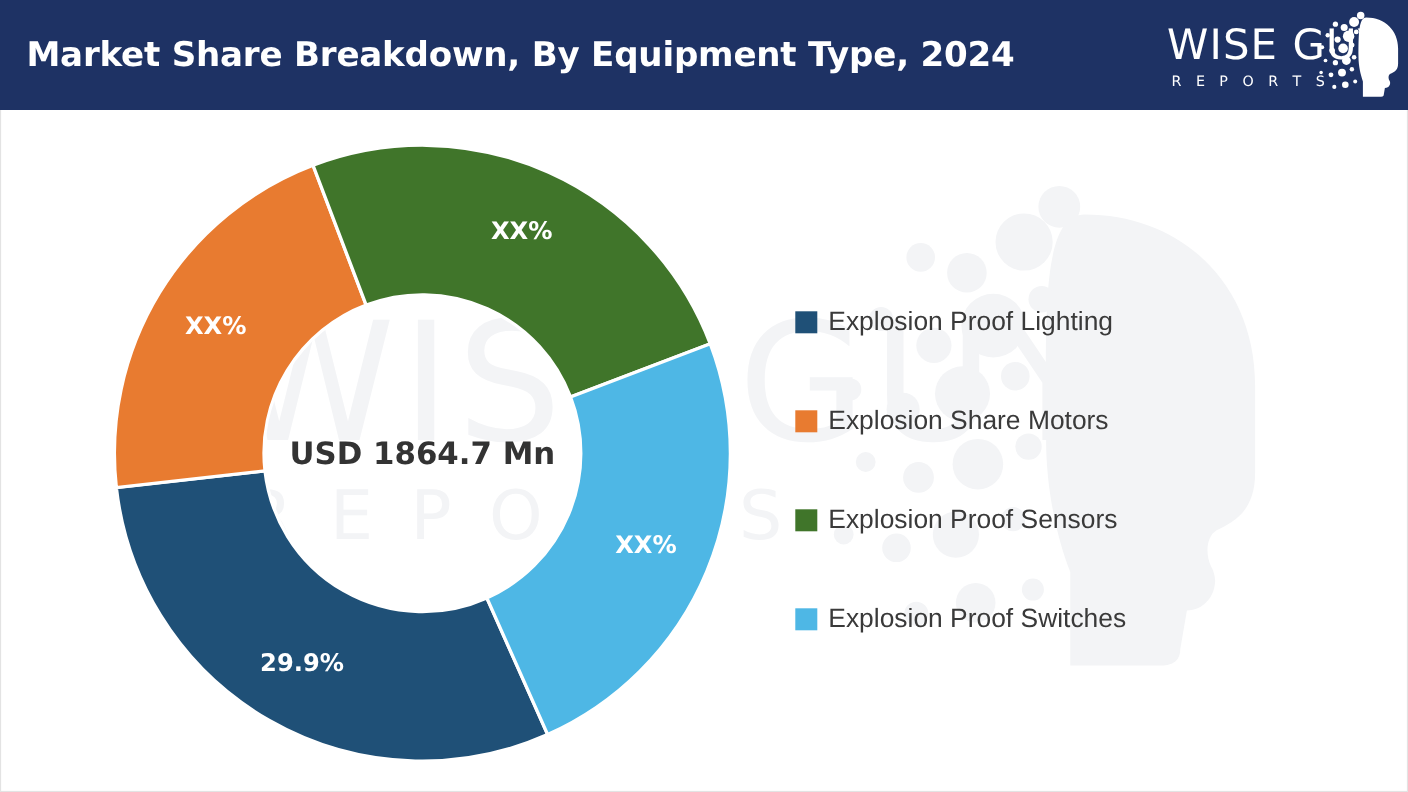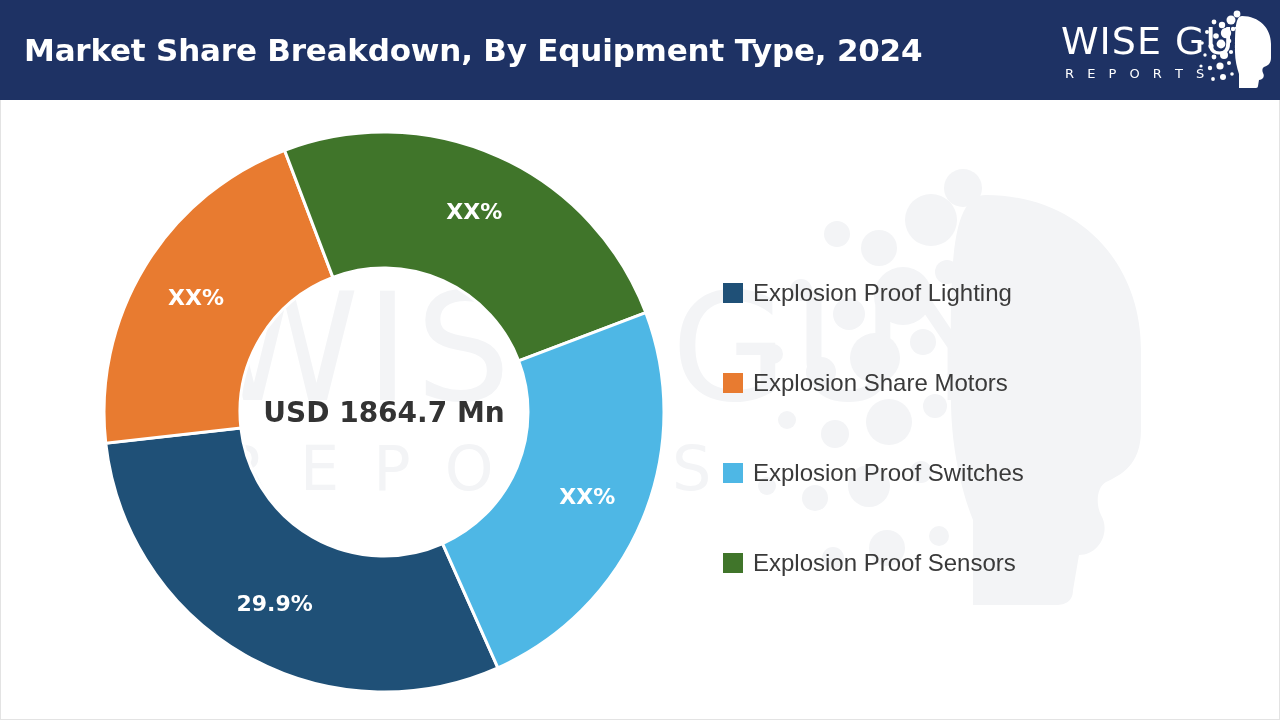--- a/index.html
+++ b/index.html
@@ -247,23 +247,23 @@
     <div id="legend">
         <div class="legend-item">
           <span class="legend-swatch" style="background: rgb(31, 80, 119);"></span>
           <span class="legend-label">Explosion Proof Lighting</span>
         </div>
         <div class="legend-item">
           <span class="legend-swatch" style="background: rgb(232, 123, 48);"></span>
           <span class="legend-label">Explosion Share Motors</span>
         </div>
         <div class="legend-item">
+          <span class="legend-swatch" style="background: rgb(64, 117, 42);"></span>
+          <span class="legend-label">Explosion Proof Sensors</span>
+        </div>
+        <div class="legend-item">
           <span class="legend-swatch" style="background: rgb(78, 183, 229);"></span>
           <span class="legend-label">Explosion Proof Switches</span>
         </div>
-        <div class="legend-item">
-          <span class="legend-swatch" style="background: rgb(64, 117, 42);"></span>
-          <span class="legend-label">Explosion Proof Sensors</span>
-        </div>
       </div>
 
   </div>
 </div>
 
 </body></html>

